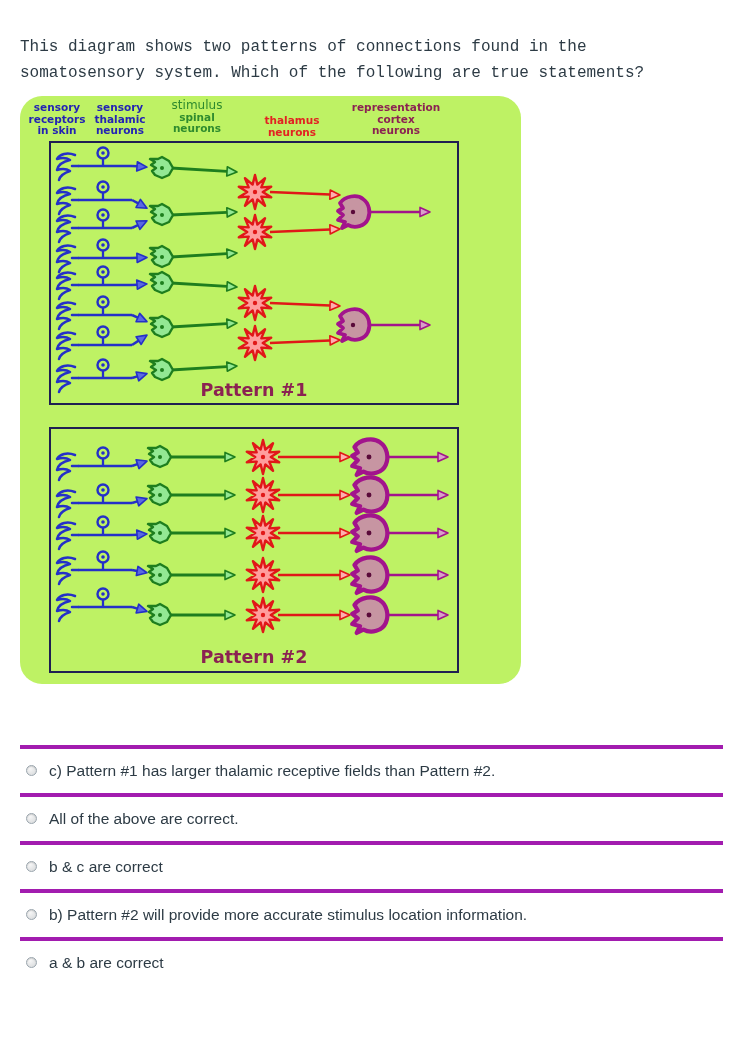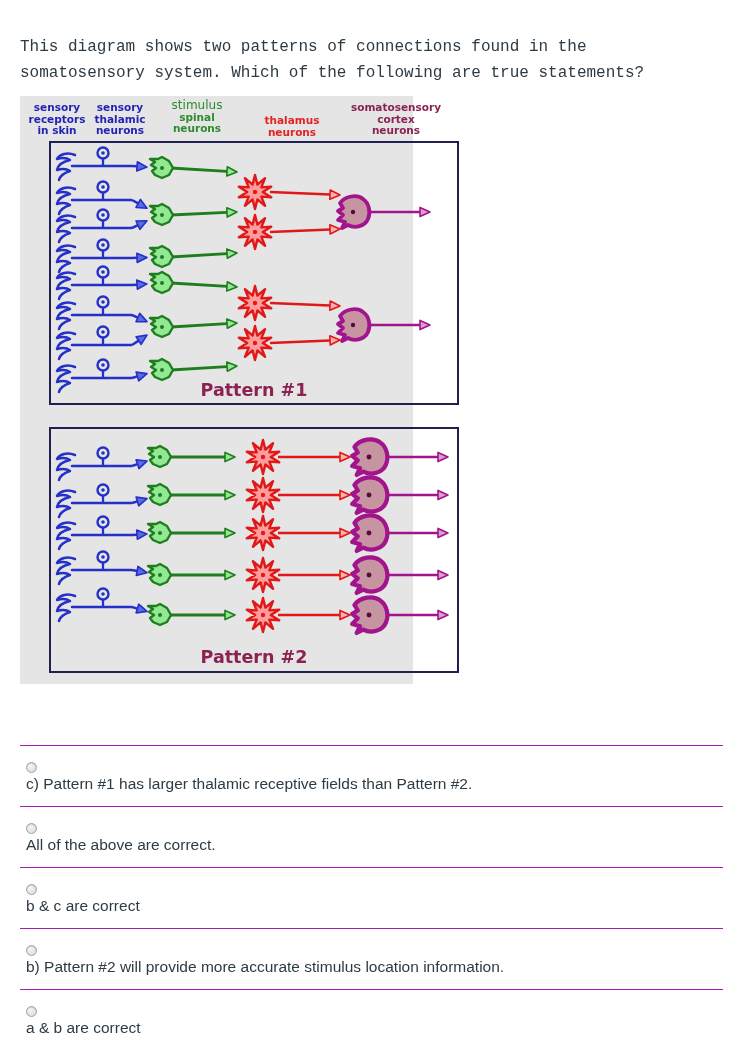--- a/index.html
+++ b/index.html
@@ -1,28 +1,28 @@
 <!DOCTYPE html>
 <html><head>
 <meta charset="utf-8">
 <style>
   html,body{margin:0;padding:0;background:#ffffff;}
   body{width:742px;height:1042px;position:relative;font-family:"Liberation Sans",sans-serif;color:#2d3b45;overflow:hidden;}
 
   .question-text{position:absolute;left:20px;top:34px;width:692px;font-size:16px;line-height:26px;font-family:Liberation Mono, monospace;}
 
-  .diagram{position:absolute;left:20px;top:96px;width:393px;height:588px;background:#e5e5e5;}
+  .diagram{position:absolute;left:20px;top:96px;width:501px;height:588px;background:#bef264;border-radius:22px;}
   .col-label{position:absolute;text-align:center;font-family:"DejaVu Sans",sans-serif;font-weight:bold;font-size:10.5px;line-height:11.5px;transform:translateX(-50%);white-space:nowrap;}
   .col-label .lite{font-weight:normal;font-size:12px;}
   .diagram svg{position:absolute;left:0;top:0;}
   .pbox{fill:none;stroke:#1f1f52;stroke-width:2;}
   .ptitle{font-family:"DejaVu Sans",sans-serif;font-weight:bold;font-size:17.5px;text-anchor:middle;}
 
   .options{position:absolute;left:20px;top:745px;width:703px;}
-  .option{border-top:1px solid #a21caf;display:flex;align-items:flex-start;padding:11px 0 12px 6px;flex-direction:column;}
+  .option{border-top:4px solid #a21caf;display:flex;align-items:flex-start;padding:11px 0 12px 6px;}
   .option input{appearance:none;-webkit-appearance:none;width:11px;height:11px;border-radius:50%;border:1px solid #9aa5ad;background:radial-gradient(circle at 35% 30%, #f7f7f7, #d4d7d9);margin:5px 12px 0 0;flex:none;box-shadow:inset 0 1px 1px rgba(0,0,0,.12);}
   .option-label{font-size:15.5px;line-height:21px;}
 </style>
 </head>
 <body>
 
 <div class="question-text">This diagram shows two patterns of connections found in the somatosensory system. Which of the following are true statements?</div>
 
 <div class="diagram">
   <div class="col-label" style="left: 37px; top: 6px; color: rgb(35, 35, 180);">
@@ -38,21 +38,21 @@
   <div class="col-label" style="left: 177px; top: 4px; color: rgb(46, 139, 46);">
     <span class="lite">stimulus</span><br>
     <span>spinal</span><br>
     <span>neurons</span>
   </div>
   <div class="col-label" style="left: 272px; top: 19px; color: rgb(227, 34, 34);">
     <span>thalamus</span><br>
     <span>neurons</span>
   </div>
   <div class="col-label" style="left: 376px; top: 6px; color: rgb(139, 34, 82);">
-    <span>somatosensory</span><br>
+    <span>representation</span><br>
     <span>cortex</span><br>
     <span>neurons</span>
   </div>
 
   <svg id="diagram-svg" width="453" height="588" viewBox="0 0 453 588">
     <rect class="pbox" x="30" y="46" width="408" height="262"></rect>
     <rect class="pbox" x="30" y="332" width="408" height="244"></rect>
     <g id="p1-cells">
         <g>
           <path d="M58 70 l-6 0 M55 59 c-8 -3 -15 -1 -18 4 c5 -1.5 10 -1 13 1 c-7 1.5 -12 5 -13 10 c5 -1.5 10 -1 13 1 c-6 2 -10 5 -11 9" fill="none" stroke="#2430c8" stroke-width="2.5" stroke-linecap="round" stroke-linejoin="round"></path>

